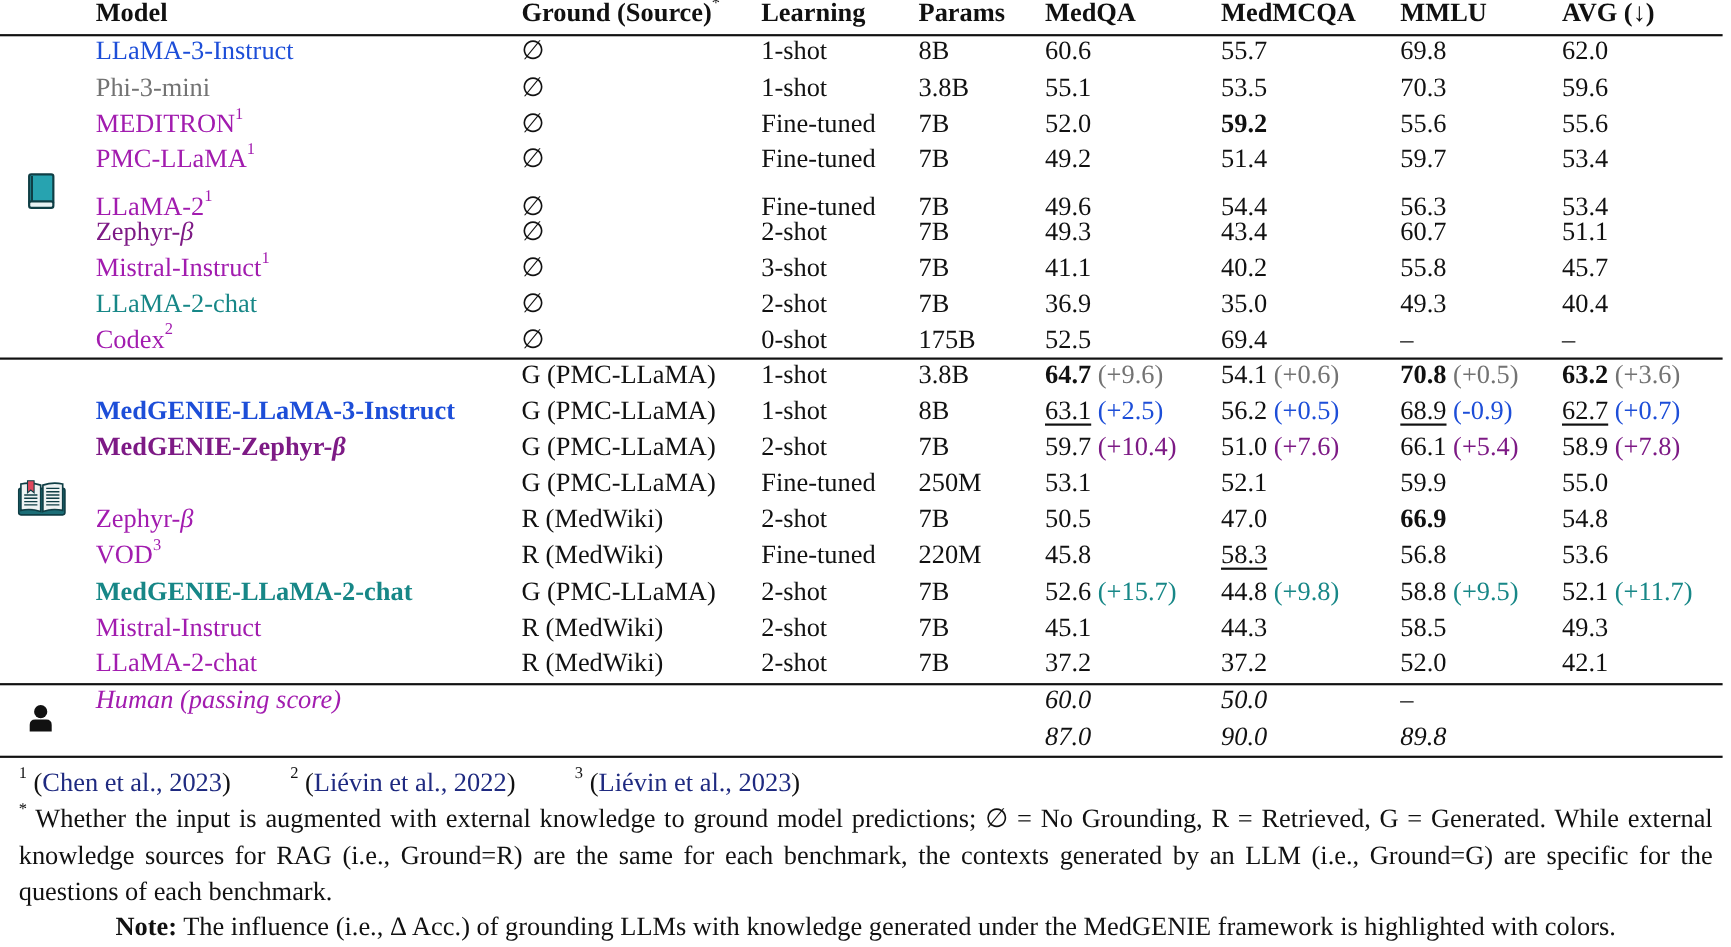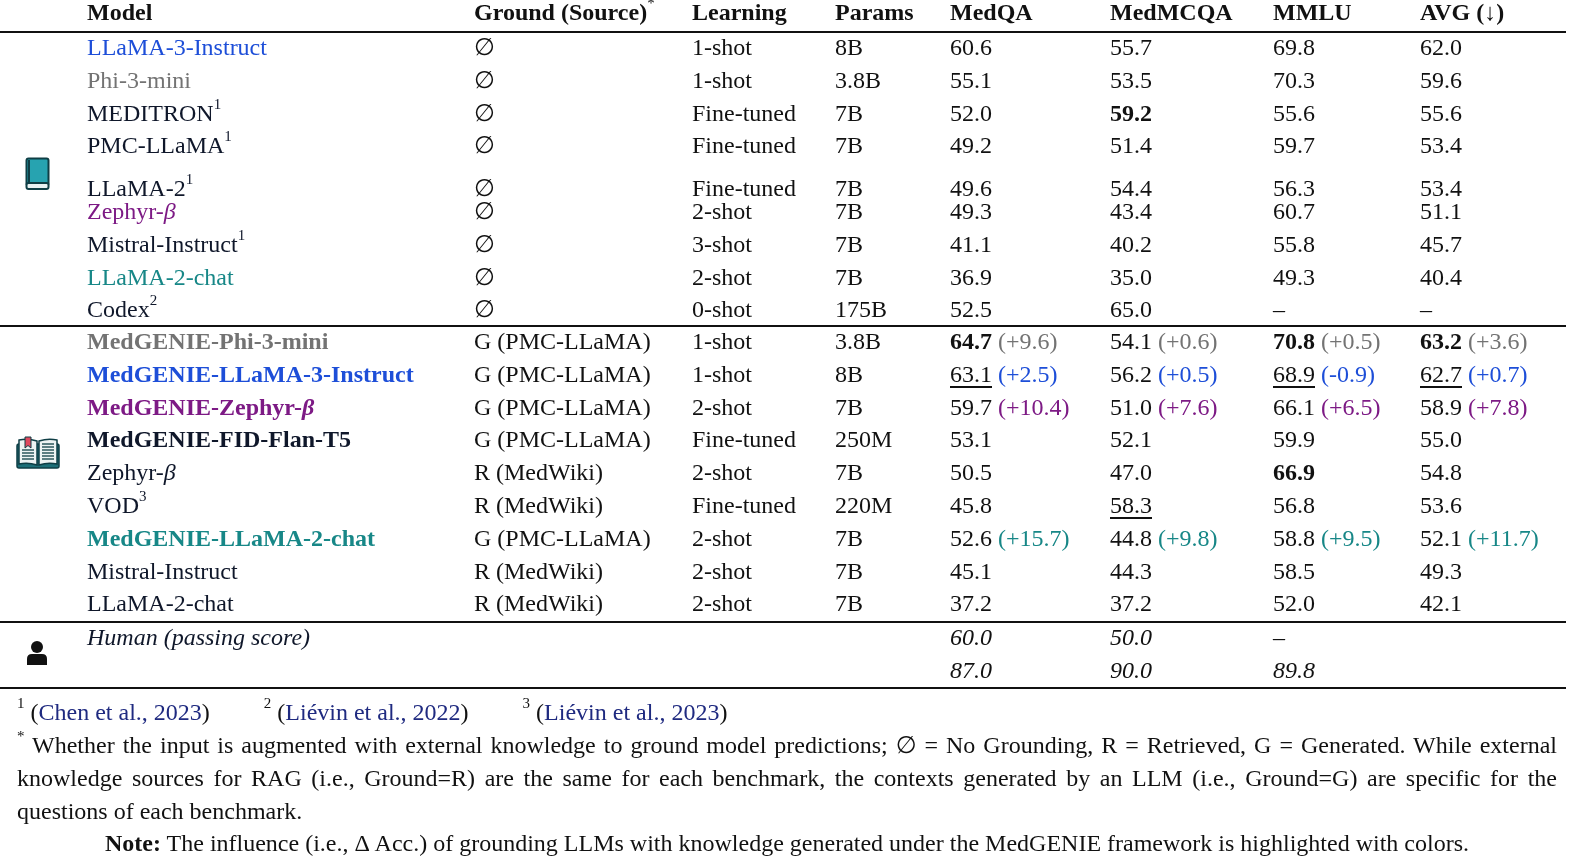--- a/index.html
+++ b/index.html
@@ -25,21 +25,21 @@
     .thin { height: 1.5px; }
     sup { font-size: 15px; line-height: 0; position: relative; top: -3px; vertical-align: super; }
     .small { font-size: 24px; }
     .b { font-weight: bold; }
     .u { text-decoration: underline; text-underline-offset: 4px; text-decoration-thickness: 1.5px; }
     .i { font-style: italic; }
     .blue { color: #1d4ed8; }
     .orange { color: #737373; }
     .purple { color: #7d1a85; }
     .teal { color: #178787; }
-    .black { color: #0f172a; }
+    .black { color: #a21caf; }
     .cite { color: #1f2a80; }
     .icon { position: absolute; }
     .foot { position: absolute; left: 17px; font-size: 24px; line-height: 33px; width: 1540px; }
     .foot sup { font-size: 15px; }
   </style>
 </head>
 <body>
 
 <div class="tbl">
 
@@ -141,21 +141,21 @@
         <span class="c c-medmcqa"><span class="">35.0</span></span>
         <span class="c c-mmlu"><span class="">49.3</span></span>
         <span class="c c-avg"><span class="">40.4</span></span>
       </div>
       <div class="row" style="top: 293.4px;">
         <span class="c c-model black"><span>Codex</span><sup class="black" style="font-weight:normal">2</sup></span>
         <span class="c c-ground"><span>∅</span></span>
         <span class="c c-learn">0-shot</span>
         <span class="c c-params">175B</span>
         <span class="c c-medqa"><span class="">52.5</span></span>
-        <span class="c c-medmcqa"><span class="">65.0</span></span>
+        <span class="c c-medmcqa"><span class="">69.4</span></span>
         <span class="c c-mmlu"><span class="">–</span></span>
         <span class="c c-avg"><span class="">–</span></span>
       </div>
     </div>
 
   <div class="rule thin" style="top:325px;"></div>
 
   <svg class="icon" style="left:16px; top:436px;" width="44" height="34" viewBox="0 0 44 34">
     <rect x="1" y="8" width="42" height="24" rx="2" fill="#1c6e77" stroke="#0f3e45" stroke-width="1.5"></rect>
     <path d="M3 4 Q12 2 21 5 L21 29 Q12 26 3 28 Z" fill="#eef3f3" stroke="#0f3e45" stroke-width="1.5"></path>
@@ -170,21 +170,20 @@
         <line x1="26" y1="11" x2="38" y2="11"></line>
         <line x1="26" y1="14" x2="38" y2="14"></line>
         <line x1="26" y1="17" x2="38" y2="17"></line>
         <line x1="26" y1="20" x2="38" y2="20"></line>
         <line x1="26" y1="23" x2="38" y2="23"></line>
     </g>
   </svg>
 
   <div id="g2">
       <div class="row" style="top: 325px;">
-        <span class="c c-model orange b"><span>MedGENIE-Phi-3-mini</span></span>
         <span class="c c-ground"><span>G</span> <span class="small">(PMC-LLaMA)</span></span>
         <span class="c c-learn">1-shot</span>
         <span class="c c-params">3.8B</span>
         <span class="c c-medqa"><span class="b">64.7</span> <span class="orange">(+9.6)</span></span>
         <span class="c c-medmcqa"><span class="">54.1</span> <span class="orange">(+0.6)</span></span>
         <span class="c c-mmlu"><span class="b">70.8</span> <span class="orange">(+0.5)</span></span>
         <span class="c c-avg"><span class="b">63.2</span> <span class="orange">(+3.6)</span></span>
       </div>
       <div class="row" style="top: 357.8px;">
         <span class="c c-model blue b"><span>MedGENIE-LLaMA-3-Instruct</span></span>
@@ -196,25 +195,24 @@
         <span class="c c-mmlu"><span class="u">68.9</span> <span class="blue">(-0.9)</span></span>
         <span class="c c-avg"><span class="u">62.7</span> <span class="blue">(+0.7)</span></span>
       </div>
       <div class="row" style="top: 390.6px;">
         <span class="c c-model purple b"><span>MedGENIE-Zephyr-</span><span class="i">β</span></span>
         <span class="c c-ground"><span>G</span> <span class="small">(PMC-LLaMA)</span></span>
         <span class="c c-learn">2-shot</span>
         <span class="c c-params">7B</span>
         <span class="c c-medqa"><span class="">59.7</span> <span class="purple">(+10.4)</span></span>
         <span class="c c-medmcqa"><span class="">51.0</span> <span class="purple">(+7.6)</span></span>
-        <span class="c c-mmlu"><span class="">66.1</span> <span class="purple">(+6.5)</span></span>
+        <span class="c c-mmlu"><span class="">66.1</span> <span class="purple">(+5.4)</span></span>
         <span class="c c-avg"><span class="">58.9</span> <span class="purple">(+7.8)</span></span>
       </div>
       <div class="row" style="top: 423.4px;">
-        <span class="c c-model black b"><span>MedGENIE-FID-Flan-T5</span></span>
         <span class="c c-ground"><span>G</span> <span class="small">(PMC-LLaMA)</span></span>
         <span class="c c-learn">Fine-tuned</span>
         <span class="c c-params">250M</span>
         <span class="c c-medqa"><span class="">53.1</span></span>
         <span class="c c-medmcqa"><span class="">52.1</span></span>
         <span class="c c-mmlu"><span class="">59.9</span></span>
         <span class="c c-avg"><span class="">55.0</span></span>
       </div>
       <div class="row" style="top: 456.2px;">
         <span class="c c-model black"><span>Zephyr-</span><span class="i">β</span></span>

